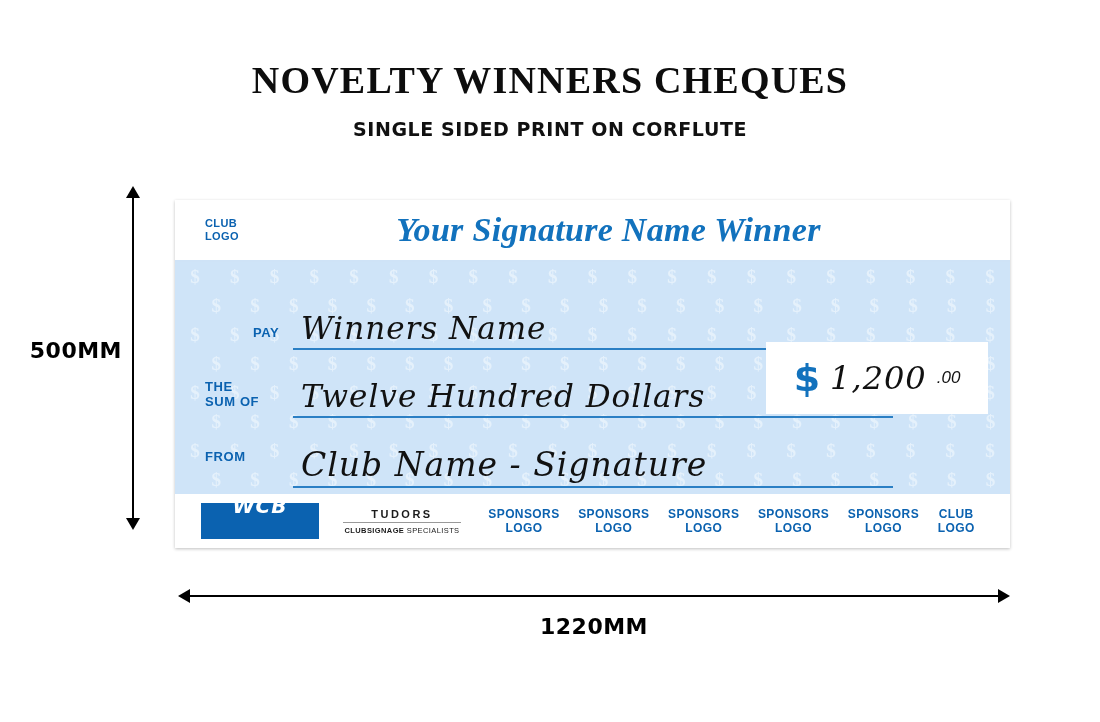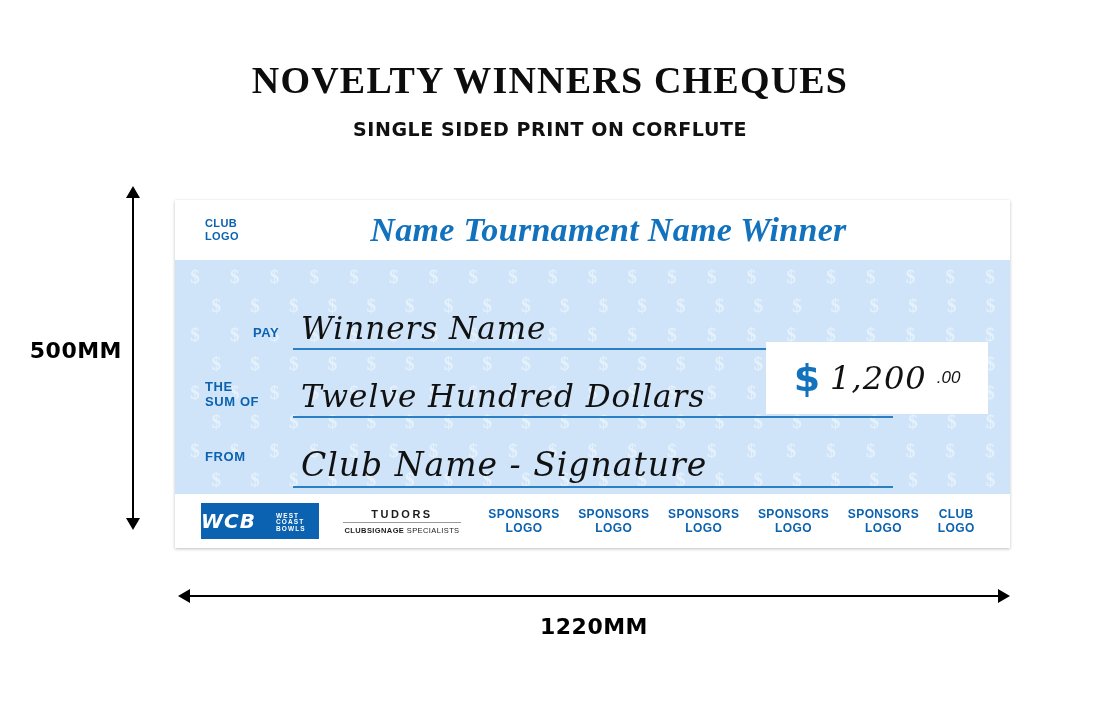--- a/index.html
+++ b/index.html
@@ -249,20 +249,21 @@
     display: flex;
     align-items: center;
     padding: 0 26px;
   }
   .wcb-logo {
     width: 118px;
     height: 36px;
     background: #0b62b0;
     color: #fff;
     display: flex;
+    flex-direction: column;
     align-items: center;
     justify-content: center;
     line-height: 1;
     gap: 20px;
   }
   .wcb-logo .big {
     font-family: "DejaVu Sans", sans-serif;
     font-weight: bold;
     font-style: italic;
     font-size: 20px;
@@ -331,21 +332,21 @@
   </div>
   <div class="dim-h-label">1220MM</div>
 
   <div class="cheque">
 
     <div class="chq-header">
       <div class="club-logo-tl">
         <div>CLUB</div>
         <div>LOGO</div>
       </div>
-      <div class="tournament-title">Name Tournament Name Winner</div>
+      <div class="tournament-title">Your Signature Name Winner</div>
     </div>
 
     <div class="chq-body">
 
       <div class="pattern">
         <div class="row">
             <span>$</span>
             <span>$</span>
             <span>$</span>
             <span>$</span>

